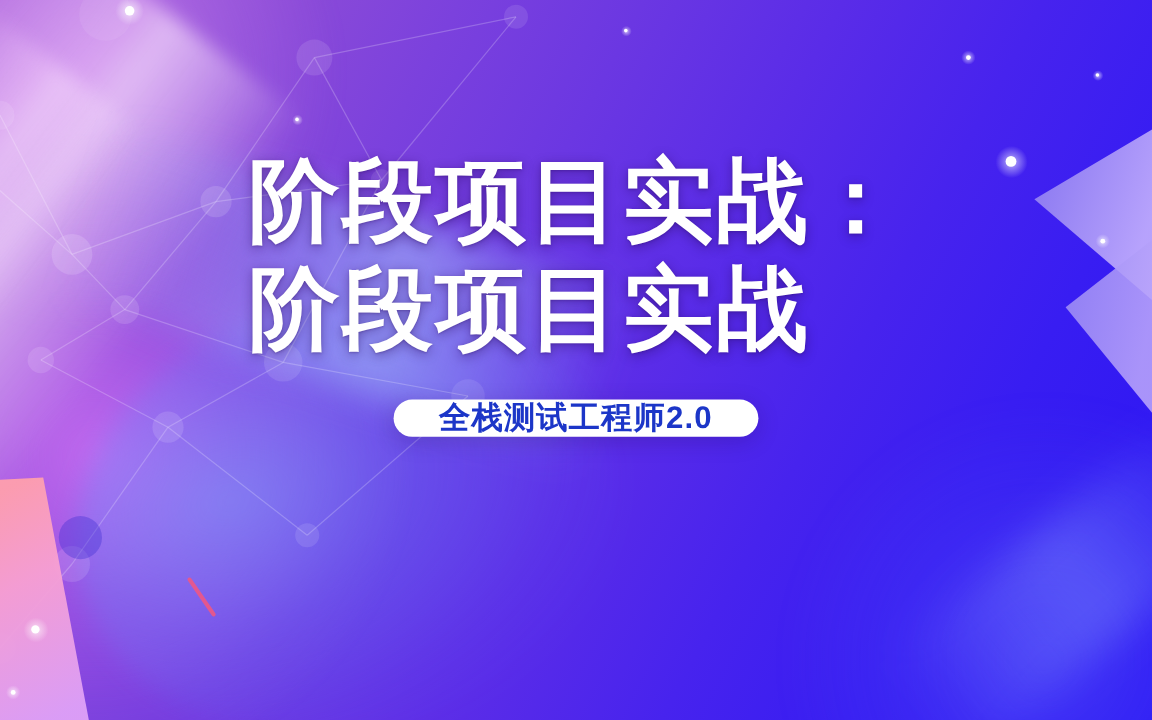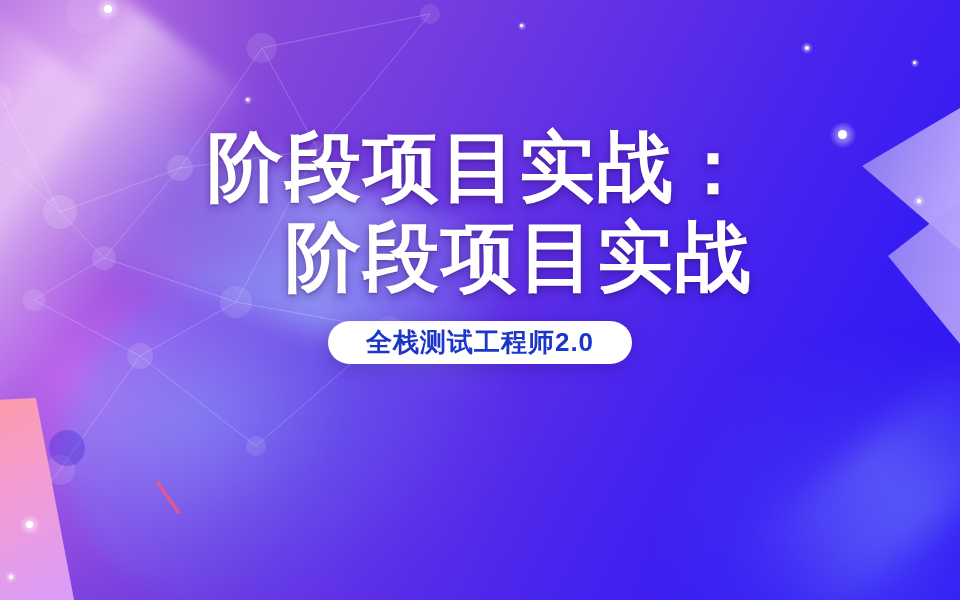--- a/index.html
+++ b/index.html
@@ -148,38 +148,38 @@
     position: absolute;
     left: 0; top: 0;
     width: 960px; height: 600px;
     display: flex;
     flex-direction: column;
     align-items: center;
     justify-content: flex-start;
   }
   .title-block {
     margin-top: 122px;
-    text-align: right;
+    text-align: left;
     user-select: none;
   }
   .title-line {
     font-family: "DejaVu Serif", "Liberation Serif", serif;
     font-weight: 700;
     font-size: 76px;
     line-height: 1.18;
     color: #ffffff;
     letter-spacing: 2px;
     text-shadow:
       0 3px 10px rgba(40,10,90,0.42),
       0 1px 2px rgba(40,10,90,0.30);
     white-space: nowrap;
   }
   .pill {
-    margin-top: 20px;
-    height: 43px;
+    margin-top: 32px;
+    height: 31px;
     padding: 0 38px;
     display: inline-flex;
     align-items: center;
     justify-content: center;
     background: #ffffff;
     border-radius: 999px;
     box-shadow: 0 4px 18px rgba(30,10,80,0.22);
   }
   .pill-text {
     font-family: "Liberation Sans", "DejaVu Sans", sans-serif;

